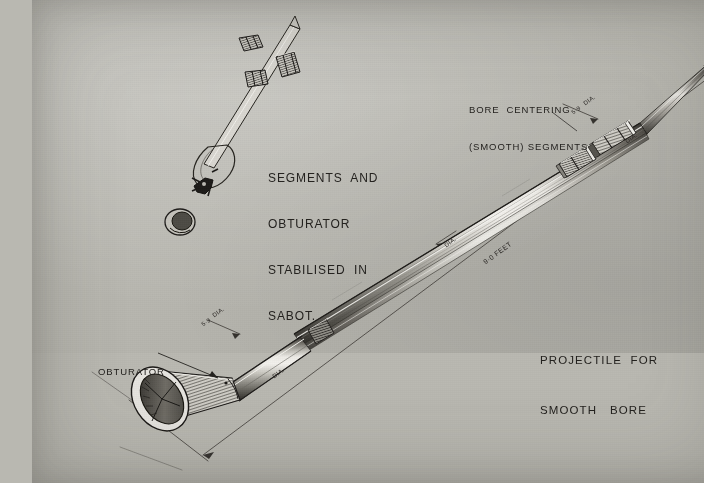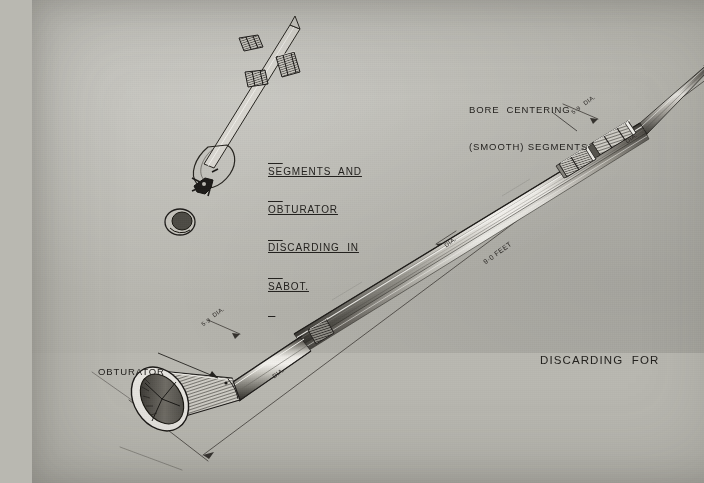--- a/index.html
+++ b/index.html
@@ -281,33 +281,34 @@
       <line x1="300" y1="300" x2="330" y2="282"></line>
       <line x1="470" y1="196" x2="498" y2="179"></line>
     </g>
   </svg>
 
   <div class="lbl" style="left:437px;top:80px;font-size:9.5px;">
     <div>BORE  CENTERING</div>
     <div>(SMOOTH) SEGMENTS</div>
   </div>
 
-  <div class="lbl" style="left:236px;top:140px;font-size:10px;text-decoration:underline;">
+  <div class="lbl" style="left:236px;top:140px;font-size:12px;">
     <div>SEGMENTS  AND</div>
     <div>OBTURATOR</div>
-    <div>DISCARDING  IN</div>
+    <div>STABILISED  IN</div>
     <div>SABOT.</div>
   </div>
 
   <div class="lbl" style="left:66px;top:342px;font-size:9.5px;">
     <div>OBTURATOR</div>
   </div>
 
   <div class="lbl" style="left:508px;top:319px;font-size:11.5px;letter-spacing:1.1px;line-height:1.45;">
-    <div>DISCARDING  FOR</div>
+    <div>PROJECTILE  FOR</div>
+    <div>SMOOTH   BORE</div>
     
   </div>
 
   <div class="dim" style="left:452px;top:259px;font-size:7px;transform:rotate(-36deg);">9·0 FEET</div>
 
   <div class="dim" style="left:540px;top:110px;transform:rotate(-36deg);">5·9</div>
 
   <div class="dim" style="left:552px;top:101px;transform:rotate(-36deg);">DIA.</div>
 
   <div class="dim" style="left:594px;top:139px;transform:rotate(-36deg);">DIA.</div>

